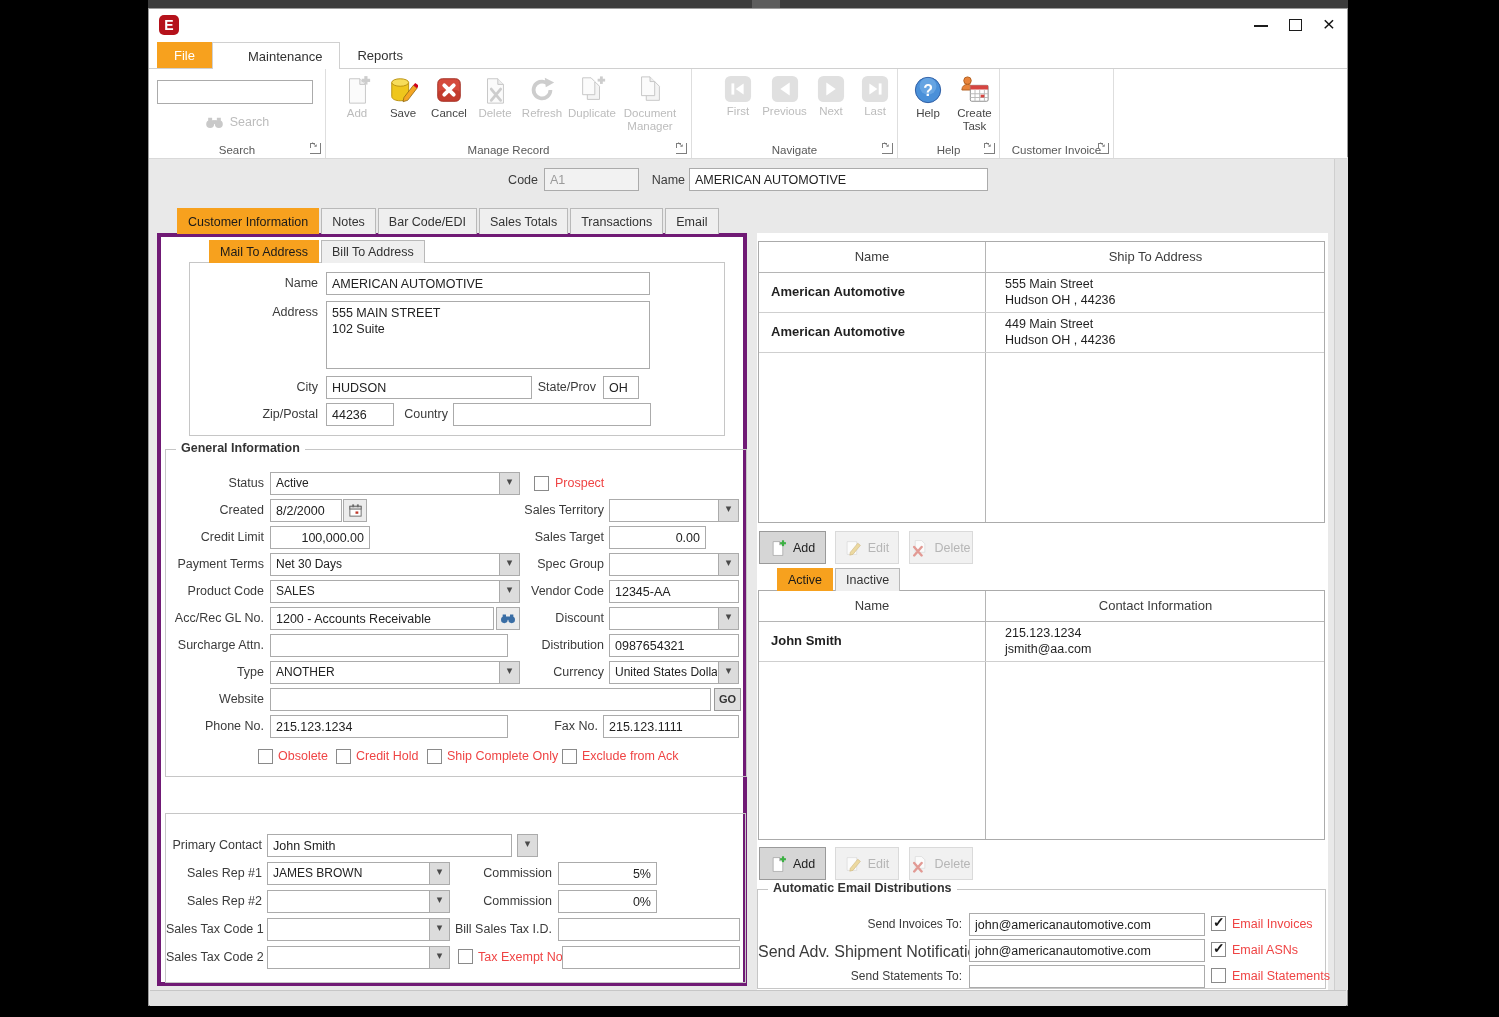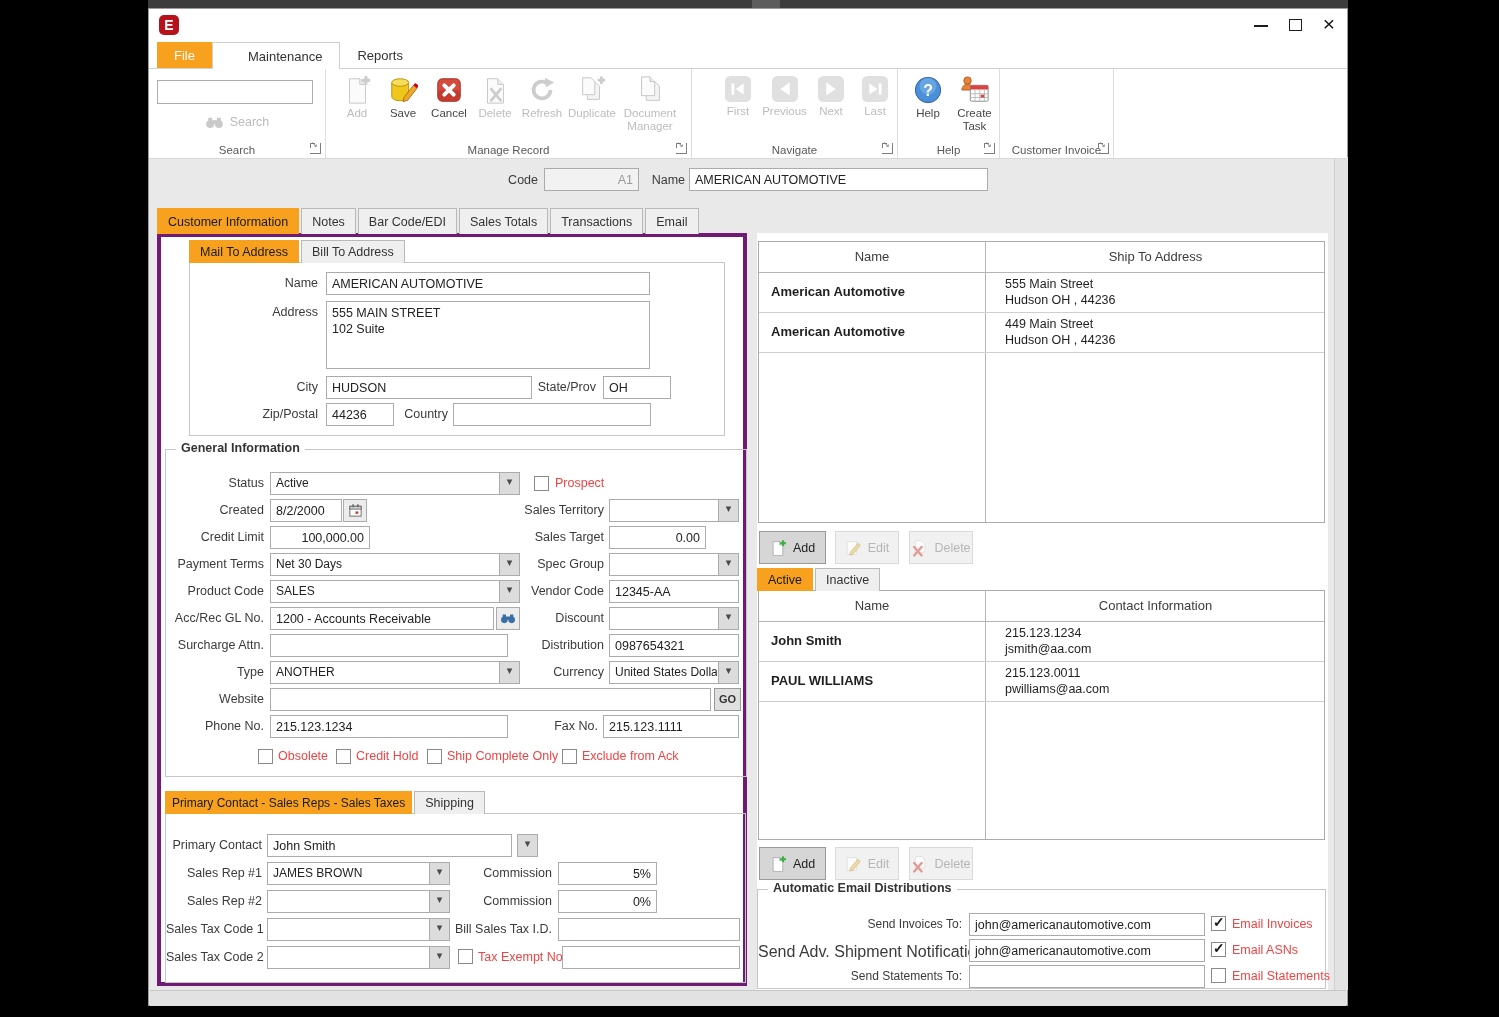--- a/index.html
+++ b/index.html
@@ -42,33 +42,33 @@
   .searchinput{position:absolute;left:8px;top:11px;width:156px;height:24px;border:1px solid #ababab;box-sizing:border-box;
                font:12.5px "Liberation Sans",sans-serif;padding:0 4px;}
   .searchbtn{position:absolute;left:0;right:0;top:46px;display:flex;justify-content:center;align-items:center;gap:6px;
              color:#bcbcbc;font-size:12.5px;}
   
   .contentbg{position:absolute;left:0;top:148px;right:0;bottom:0;background:#e9e9e9;}
   .lbl{position:absolute;font-size:12.5px;color:#3b3b3b;text-align:right;white-space:nowrap;}
   .inp{position:absolute;height:23px;border:1px solid #ababab;background:#fff;box-sizing:border-box;
        font:12.5px "Liberation Sans",sans-serif;color:#222;padding:0 5px;}
   .inp.ral{text-align:right;}
-  .inp.ro{background:#f2f2f2;color:#9b9b9b;text-align:right;}
+  .inp.ro{background:#f2f2f2;color:#9b9b9b;}
   textarea.inp{resize:none;padding-top:3px;line-height:16px;}
   .sel{position:absolute;height:23px;border:1px solid #ababab;background:#fff;box-sizing:border-box;}
   .selv{position:absolute;left:5px;right:21px;top:3px;font-size:12px;color:#222;white-space:nowrap;overflow:hidden;}
   .ddb{position:absolute;right:0;top:0;bottom:0;width:19px;background:#dcdcdc;border-left:1px solid #ababab;}
   .ddb::after{content:"\25BE";position:absolute;left:0;right:0;top:2px;text-align:center;font-size:11px;color:#4a4a4a;}
   .ddb.lone{position:absolute;width:21px;height:23px;border:1px solid #ababab;box-sizing:border-box;}
   .cb{position:absolute;width:15px;height:15px;background:#fff;border:1px solid #8a8a8a;box-sizing:border-box;}
   .cb.checked::after{content:"\2713";position:absolute;left:1px;top:-3px;font-size:14px;font-weight:bold;color:#1a1a1a;}
   .cblbl{position:absolute;font-size:12.5px;color:#ef4444;white-space:nowrap;}
   .tab2{height:23px;line-height:23px;padding:0 10px;font-size:12.5px;color:#333;background:#efefef;
         border:1px solid #b9b9b9;border-bottom:none;box-sizing:border-box;float:left;margin-right:2px;}
-  .tab2.on{background:#f7a11e;border-color:#f7a11e;color:#1a1a1a;}
+  .tab2.on{background:#f7a11e;border-color:#f7a11e;color:#1a1a1a;margin-left:20px;}
   .panel{position:absolute;background:#fff;border:4px solid #701a75;box-sizing:border-box;}
   .gbox{position:absolute;border:1px solid #c6c6c6;box-sizing:border-box;}
   .legend{position:absolute;top:-9px;left:10px;background:#fff;padding:0 5px;font-size:12.5px;font-weight:bold;color:#333;}
   .gobtn{position:absolute;height:23px;border:1px solid #9a9a9a;background:#e0e0e0;font-size:11px;font-weight:bold;
          color:#333;text-align:center;line-height:21px;box-sizing:border-box;}
   .toolbtn{position:absolute;width:24px;height:23px;border:1px solid #ababab;background:#ececec;box-sizing:border-box;
            display:flex;align-items:center;justify-content:center;}
   
   .tbl{position:absolute;background:#fff;border:1px solid #ababab;box-sizing:border-box;}
   .tbl .vline{position:absolute;top:0;bottom:0;left:226px;width:1px;background:#b5b5b5;}
@@ -285,21 +285,21 @@
 
     <div class="gbox" style="left:28px;top:25px;width:536px;height:174px">
       <div class="lbl" style="left:0;top:13px;width:128px">Name</div>
       <input class="inp" style="left: 136px; top: 9px; width: 324px;" value="AMERICAN AUTOMOTIVE">
       <div class="lbl" style="left:0;top:42px;width:128px">Address</div>
       <textarea class="inp" style="left: 136px; top: 38px; width: 324px; height: 68px;">555 MAIN STREET
 102 Suite</textarea>
       <div class="lbl" style="left:0;top:117px;width:128px">City</div>
       <input class="inp" style="left: 136px; top: 113px; width: 206px;" value="HUDSON">
       <div class="lbl" style="left:346px;top:117px;width:60px">State/Prov</div>
-      <input class="inp" style="left: 413px; top: 113px; width: 68px;" value="OH">
+      <input class="inp" style="left: 413px; top: 113px; width: 36px;" value="OH">
       <div class="lbl" style="left:0;top:144px;width:128px">Zip/Postal</div>
       <input class="inp" style="left: 136px; top: 140px; width: 68px;" value="44236">
       <div class="lbl" style="left:206px;top:144px;width:52px">Country</div>
       <input class="inp" style="left: 263px; top: 140px; width: 198px;" value="">
     </div>
 
     <div class="gbox" style="left:4px;top:212px;width:582px;height:328px">
       <span class="legend">General Information</span>
 
       <div class="lbl" style="left:0;top:26px;width:98px">Status</div>
@@ -396,24 +396,20 @@
       <span class="cb" style="left:92px;top:299px"></span>
       <span class="cblbl" style="left:112px;top:299px">Obsolete</span>
       <span class="cb" style="left:170px;top:299px"></span>
       <span class="cblbl" style="left:190px;top:299px">Credit Hold</span>
       <span class="cb" style="left:261px;top:299px"></span>
       <span class="cblbl" style="left:281px;top:299px">Ship Complete Only</span>
       <span class="cb" style="left:396px;top:299px"></span>
       <span class="cblbl" style="left:416px;top:299px">Exclude from Ack</span>
     </div>
 
-    <div class="abs" style="left:4px;top:554px;height:23px;display:flex;z-index:2">
-      <div class="tab2 on" style="font-size:12px;padding:0 6px">Primary Contact - Sales Reps - Sales Taxes</div>
-      <div class="tab2">Shipping</div>
-    </div>
 
     <div class="gbox" style="left:4px;top:576px;width:581px;height:170px">
       <div class="lbl" style="left:0;top:24px;width:96px">Primary Contact</div>
       <input class="inp" style="left: 101px; top: 20px; width: 245px;" value="John Smith">
       <span class="ddb lone" style="left:351px;top:20px"></span>
 
       <div class="lbl" style="left:0;top:52px;width:96px">Sales Rep #1</div>
       <div class="sel" style="left:101px;top:48px;width:183px">
         <span class="selv">JAMES BROWN</span>
         <span class="ddb"></span>
@@ -507,27 +503,20 @@
         <div class="th" style="left:226px;width:341px">Contact Information</div>
       </div>
       <div class="vline"></div>
       <div class="trow" style="top:30px">
         <div class="tname">John Smith</div>
         <div class="tinfo">
           <div>215.123.1234</div>
           <div>jsmith@aa.com</div>
         </div>
       </div>
-      <div class="trow" style="top:70px">
-        <div class="tname">PAUL WILLIAMS</div>
-        <div class="tinfo">
-          <div>215.123.0011</div>
-          <div>pwilliams@aa.com</div>
-        </div>
-      </div>
     </div>
 
     <div class="actbtn" style="left:2px;top:614px;width:67px">
       <svg width="17" height="18" viewBox="0 0 32 32">
         <path d="M6 4h12l6 6v20H6z" fill="#fff" stroke="#8a8a8a"></path>
           <path d="M18 4v6h6" fill="#eee" stroke="#8a8a8a"></path>
         <rect x="19" y="5" width="11" height="4" fill="#3cb043"></rect>
           <rect x="22.5" y="1.5" width="4" height="11" fill="#3cb043"></rect>
       </svg>
       <span>Add</span>

